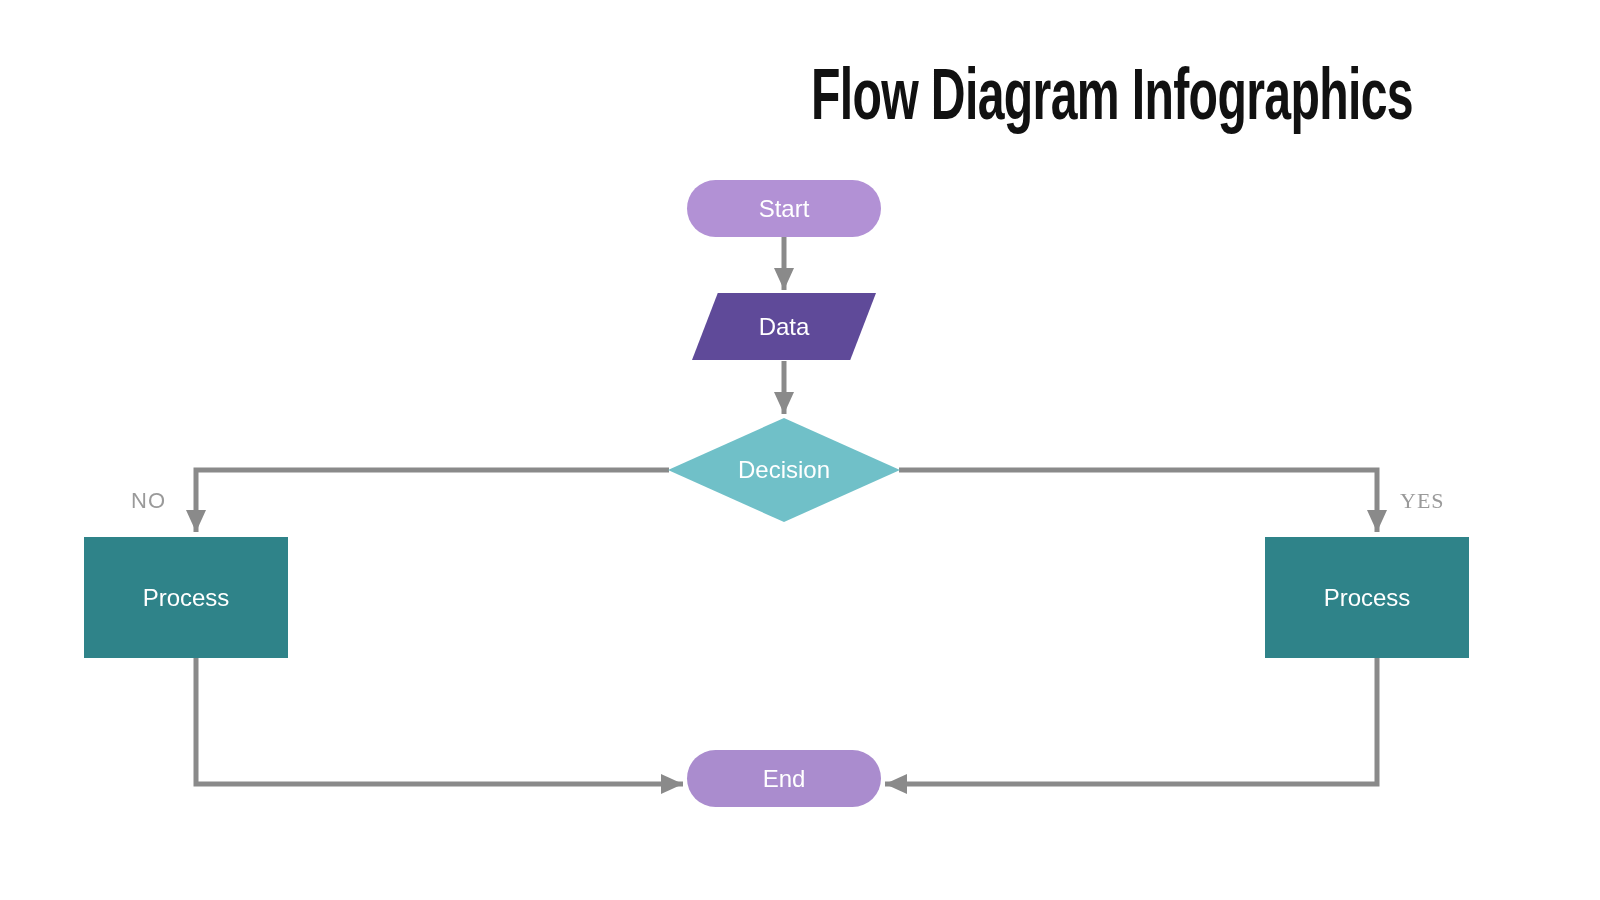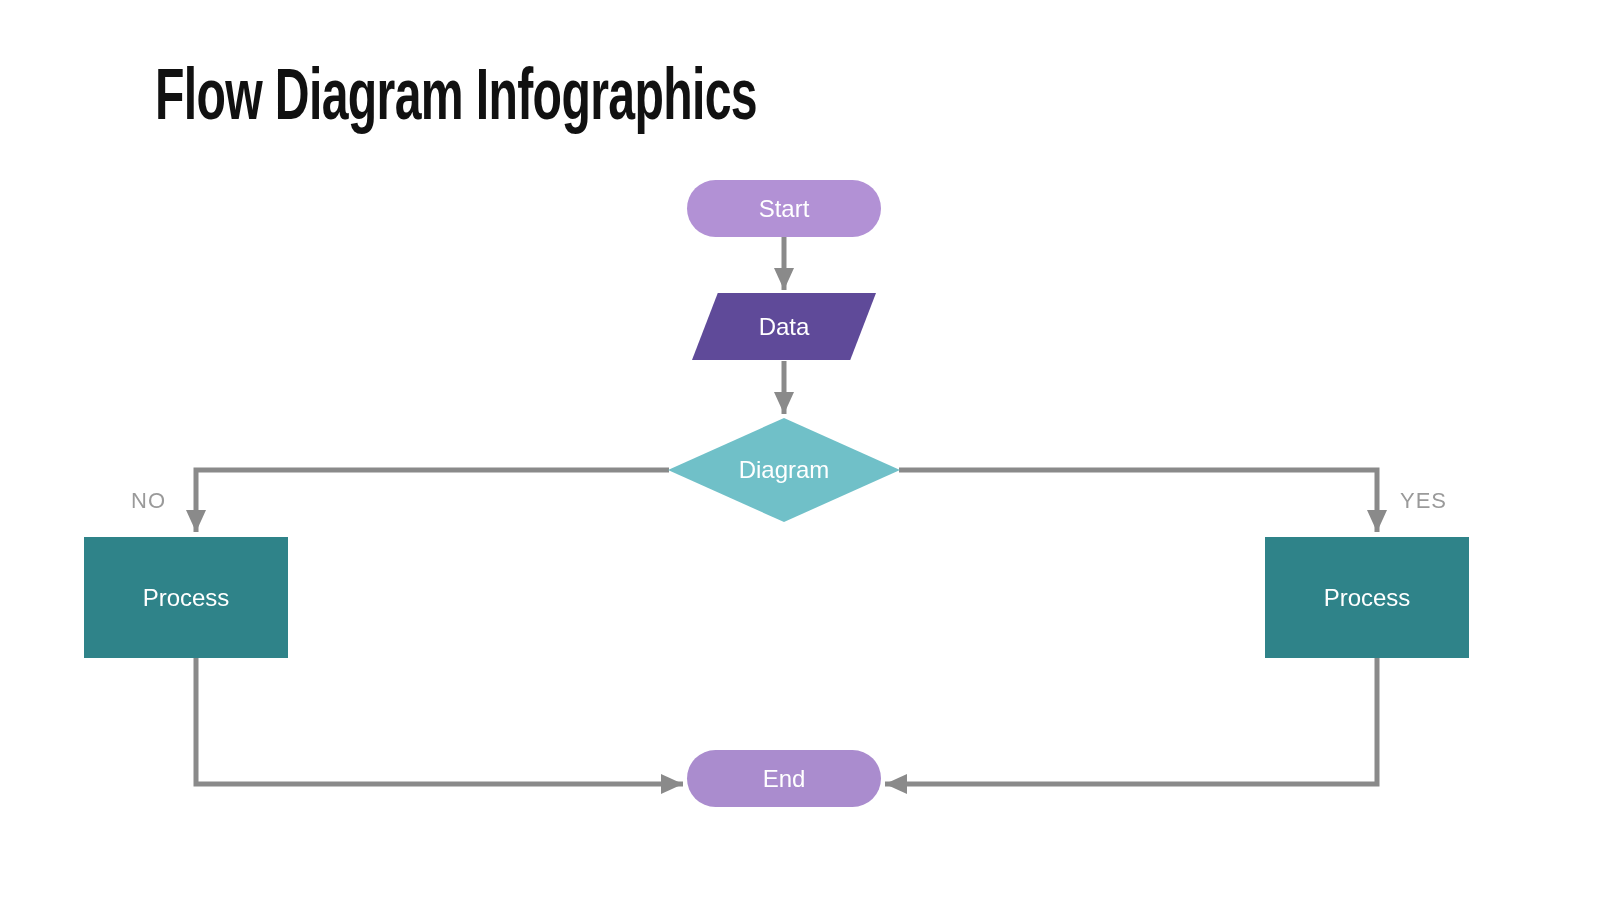--- a/index.html
+++ b/index.html
@@ -23,21 +23,21 @@
   .canvas {
     position: relative;
     width: 1600px;
     height: 900px;
     background: var(--background);
   }
   .title-wrap {
     position: absolute;
     left: 0; top: 52px;
     width: 1568px;          
-    text-align: left;
+    text-align: right;
   }
   .title-wrap h1 {
     display: inline-block;
     font-size: 73px;
     font-weight: bold;
     color: var(--title);
     letter-spacing: -1px;
     transform: scaleX(0.66);
     transform-origin: 50% 50%;
     white-space: nowrap;
@@ -78,21 +78,21 @@
   .process { width: 204px; height: 121px; background: var(--process-fill); }
   .node-process-left  { left: 84px;   top: 537px; }
   .node-process-right { left: 1265px; top: 537px; }
   .branch-label {
     position: absolute;
     font-size: 22px;
     color: var(--branch-label);
     letter-spacing: 1px;
   }
   .label-no  { left: 131px;  top: 488px; }
-  .label-yes { left: 1400px; top: 488px; }
+  .label-yes { left: 1400px; top: 488px; font-family: Liberation Serif, serif; }
 </style>
 </head>
 <body>
 
 <div class="canvas">
 
   <div class="title-wrap">
     <h1>Flow Diagram Infographics</h1>
   </div>
 
@@ -112,21 +112,21 @@
 
   <div class="node terminator node-start">
     <span>Start</span>
   </div>
 
   <div class="node node-data">
     <span>Data</span>
   </div>
 
   <div class="node node-decision">
-    <span>Diagram</span>
+    <span>Decision</span>
   </div>
 
   <div class="branch-label label-no">NO</div>
 
   <div class="branch-label label-yes">YES</div>
 
   <div class="node process node-process-left">
     <span>Process</span>
   </div>
 

